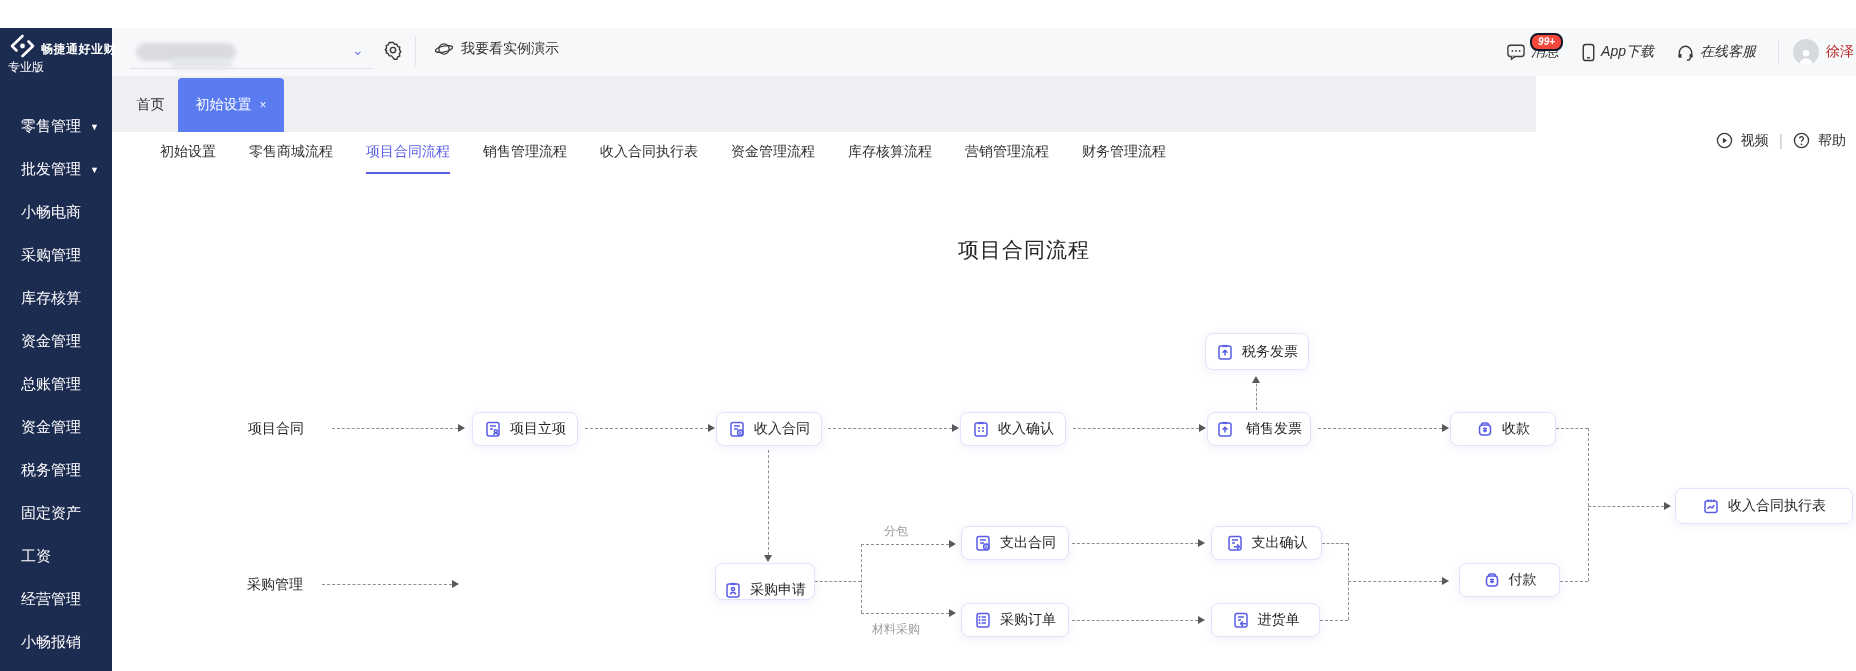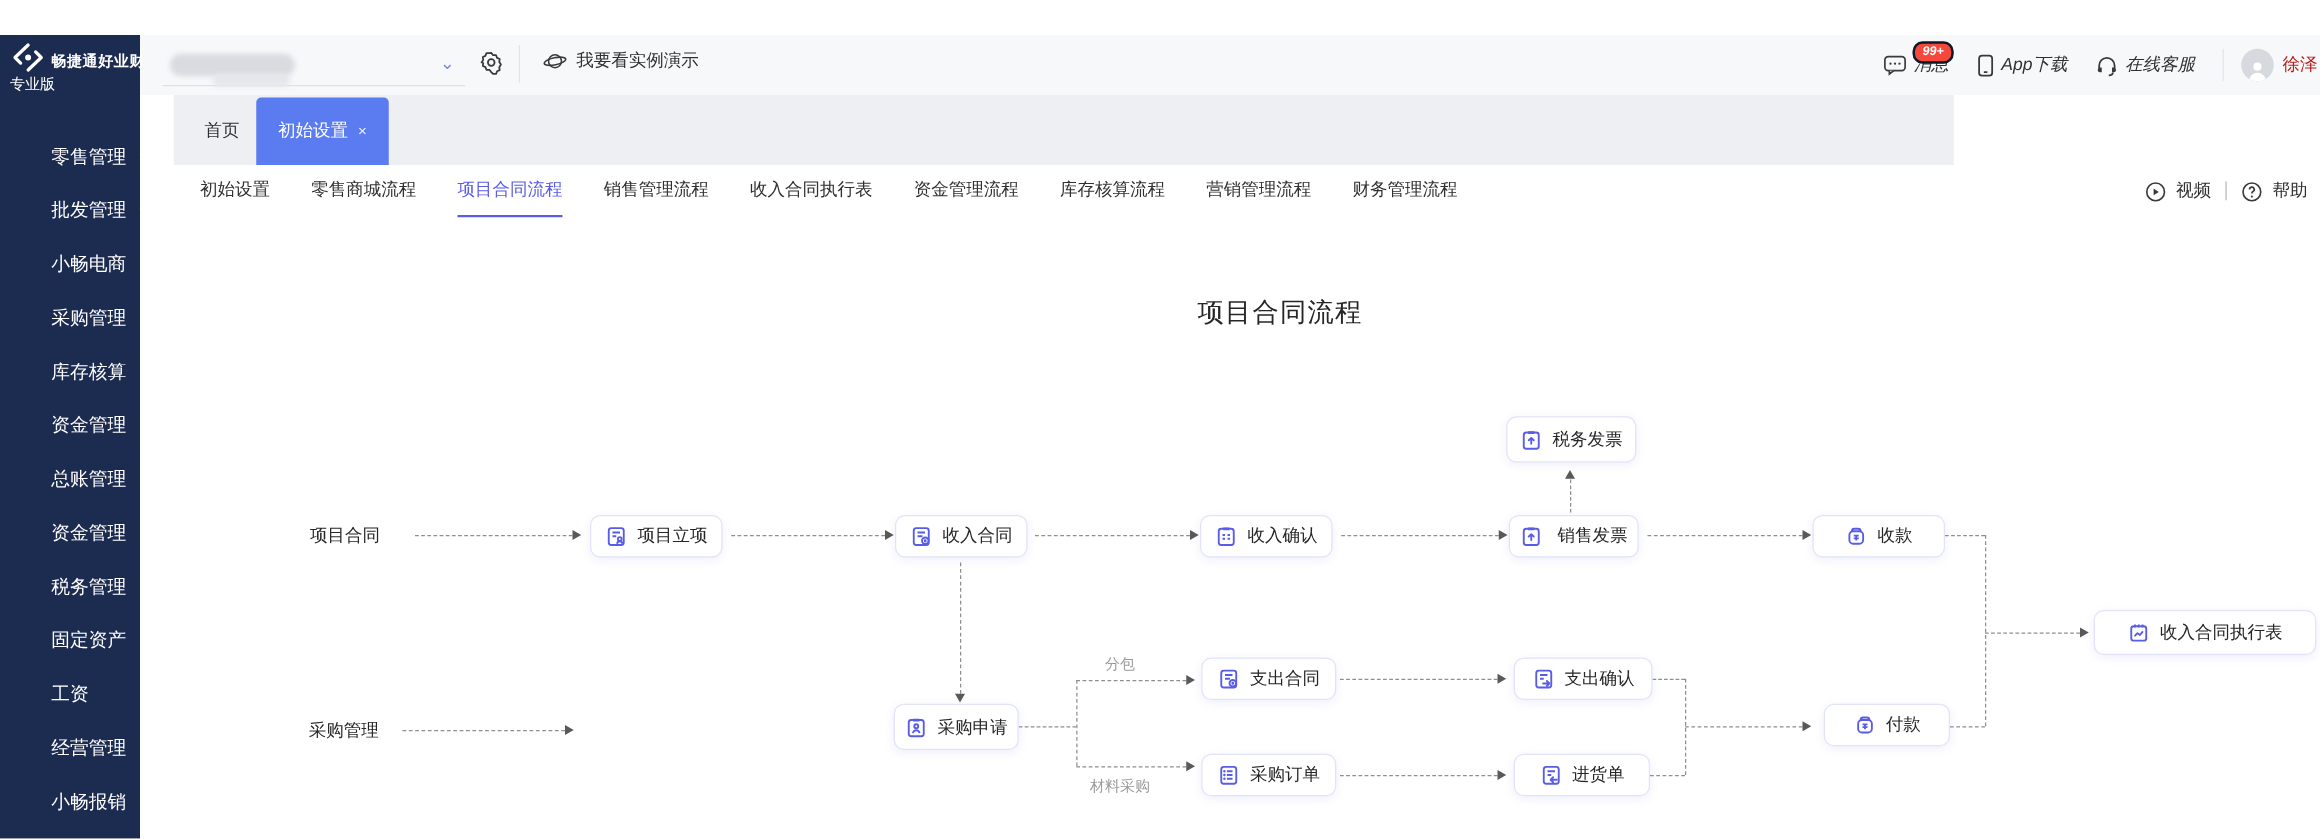--- a/index.html
+++ b/index.html
@@ -6,21 +6,21 @@
   html,body { width:1856px; height:671px; background:#fff; font-family:"Liberation Sans","DejaVu Sans",sans-serif; }
   #app { position:relative; width:1856px; height:671px; overflow:hidden; background:#fff; }
 
   
   .sidebar { position:absolute; left:0; top:28px; width:112px; height:643px; background:#1c2b50; z-index:5; }
   .logo-block { position:absolute; left:0; top:0; width:112px; height:48px; }
   .logo-icon { position:absolute; left:9px; top:6px; }
   .logo-title { position:absolute; left:41px; top:13px; font-size:12px; color:#fff; font-weight:700; letter-spacing:.5px; white-space:nowrap; }
   .logo-sub { position:absolute; left:8px; top:31px; font-size:12px; color:#fff; }
   .menu { position:absolute; left:0; top:76px; width:112px; }
-  .menu-item { height:43px; line-height:43px; padding-left:21px; color:#fff; font-size:15px; font-weight:500; white-space:nowrap; cursor:pointer;margin-left:20px; }
+  .menu-item { height:43px; line-height:43px; padding-left:21px; color:#fff; font-size:15px; font-weight:500; white-space:nowrap; cursor:pointer; }
   .menu-item .caret { display:inline-block; margin-left:9px; font-size:9px; vertical-align:1px; }
 
   
   .topstrip { position:absolute; left:0; top:0; width:1856px; height:28px; background:#fff; }
   .header { position:absolute; left:112px; top:28px; width:1744px; height:48px; background:#f7f8fa; }
   .search-underline { position:absolute; left:18px; top:40px; width:242px; border-bottom:1px solid #dfe1e6; }
   .blur1 { position:absolute; left:24px; top:15px; width:100px; height:18px; background:#d9dbe0; border-radius:9px; filter:blur(2px); }
   .blur2 { position:absolute; left:58px; top:31px; width:62px; height:10px; background:#e4e6ea; border-radius:5px; filter:blur(2px); }
   .hd-chevron { position:absolute; left:240px; top:14px; color:#7b86f2; font-size:14px; cursor:pointer; }
   .hd-gear { position:absolute; left:271px; top:12px; cursor:pointer; }
@@ -28,31 +28,31 @@
   .hd-demo { position:absolute; left:322px; top:12px; display:flex; align-items:center; gap:7px; cursor:pointer; }
   .hd-demo span { font-size:14px; color:#303030; }
   .hd-right { position:absolute; right:0; top:0; height:48px; display:flex; align-items:center; }
   .hd-item { display:flex; align-items:center; gap:5px; font-size:14px; color:#303030; margin-right:22px; cursor:pointer; position:relative;font-style:italic; }
   .badge { position:absolute; top:-10px; left:24px; background:#f5473c; color:#fff; font-size:10px; line-height:12px; padding:1px 6px; border-radius:8px; border:2px solid #0f172a; font-weight:700; }
   .hd-div2 { height:26px; border-left:1px solid #e2e4e8; margin-right:14px; }
   .avatar { width:26px; height:26px; border-radius:50%; background:#d6d9de; display:flex; align-items:flex-end; justify-content:center; overflow:hidden; margin-right:7px; }
   .username { font-size:14px; color:#b91c1c; white-space:nowrap; width:30px; overflow:hidden; }
 
   
-  .tabstrip { position:absolute; left:112px; top:76px; width:1424px; height:56px; background:#edeff3;margin-left:27px; }
+  .tabstrip { position:absolute; left:112px; top:76px; width:1424px; height:56px; background:#edeff3; }
   .tab-home { position:absolute; left:6px; top:0; width:65px; height:56px; line-height:56px; text-align:center; font-size:14px; color:#303030; cursor:pointer; }
   .tab-active { position:absolute; left:66px; top:2px; width:106px; height:54px; background:#5b7bf0; border-radius:4px 4px 0 0; color:#fff; font-size:14px; display:flex; align-items:center; justify-content:center; gap:8px; cursor:pointer; }
   .tab-close { font-size:12px; cursor:pointer; opacity:.9; }
 
   
   .navrow { position:absolute; left:112px; top:132px; width:1744px; height:42px; background:#fff; }
   .navtabs { position:absolute; left:48px; top:0; display:flex; gap:33px; height:42px; }
   .navtab { font-size:14px; color:#303030; line-height:38px; height:42px; cursor:pointer; white-space:nowrap; }
   .navtab.active { color:#595de6; border-bottom:2px solid #595de6; }
-  .nav-right { position:absolute; right:10px; top:0; height:42px; display:flex; align-items:center; gap:8px; }
+  .nav-right { position:absolute; right:10px; top:0; height:42px; display:flex; gap:8px; }
   .nav-right .lbl { font-size:14px; color:#303030; cursor:pointer; }
   .nav-right .sep { color:#c9c9c9; margin:0 2px; }
 
   
   .canvas { position:absolute; left:112px; top:174px; width:1744px; height:497px; background:#fff; }
   .flow-title { position:absolute; left:812px; top:62px; width:200px; text-align:center; font-size:21px; color:#262626; font-weight:500; letter-spacing:1px; }
   .row-label { position:absolute; font-size:14px; color:#262626; white-space:nowrap; }
   .branch-label { position:absolute; font-size:12px; color:#9b9b9b; white-space:nowrap; }
   .node { position:absolute; height:34px; background:#fff; border:1px solid #e2e3f8; border-radius:8px; box-shadow:0 2px 8px rgba(90,94,230,.10); display:flex; align-items:center; justify-content:center; gap:8px; font-size:14px; color:#262626; cursor:pointer; white-space:nowrap; }
   .hline { position:absolute; border-top:1px dashed #8f8f8f; }
@@ -323,21 +323,21 @@
     <div class="node" style="left:1563px;top:314px;width:178px;height:36px;">
       <span>
           <svg width="18" height="18" viewBox="0 0 18 18" fill="none" stroke="#595de6" stroke-width="1.5">
             <rect x="3" y="4" width="12" height="11.5" rx="2"></rect>
             <path d="M6 2.5V5M9 2.5V5M12 2.5V5"></path>
             <path d="M6 11.5l2-2 2 1.5 2-2.5" stroke-linecap="round" stroke-linejoin="round"></path>
           </svg>
         </span>
       <span>收入合同执行表</span>
     </div>
-    <div class="node" style="left:603px;top:389px;width:100px;height:37px;">
+    <div class="node" style="left:603px;top:389px;width:100px;height:37px;align-items:flex-end;">
       <span>
           <svg width="18" height="18" viewBox="0 0 18 18" fill="none" stroke="#595de6" stroke-width="1.5">
             <rect x="3" y="3" width="12" height="13" rx="2"></rect>
             <path d="M6.5 3h5" stroke-width="2.2"></path>
             <circle cx="9" cy="8" r="1.6"></circle>
             <path d="M6.3 13.5c.4-1.5 1.5-2.3 2.7-2.3s2.3.8 2.7 2.3"></path>
           </svg>
         </span>
       <span>采购申请</span>
     </div>

